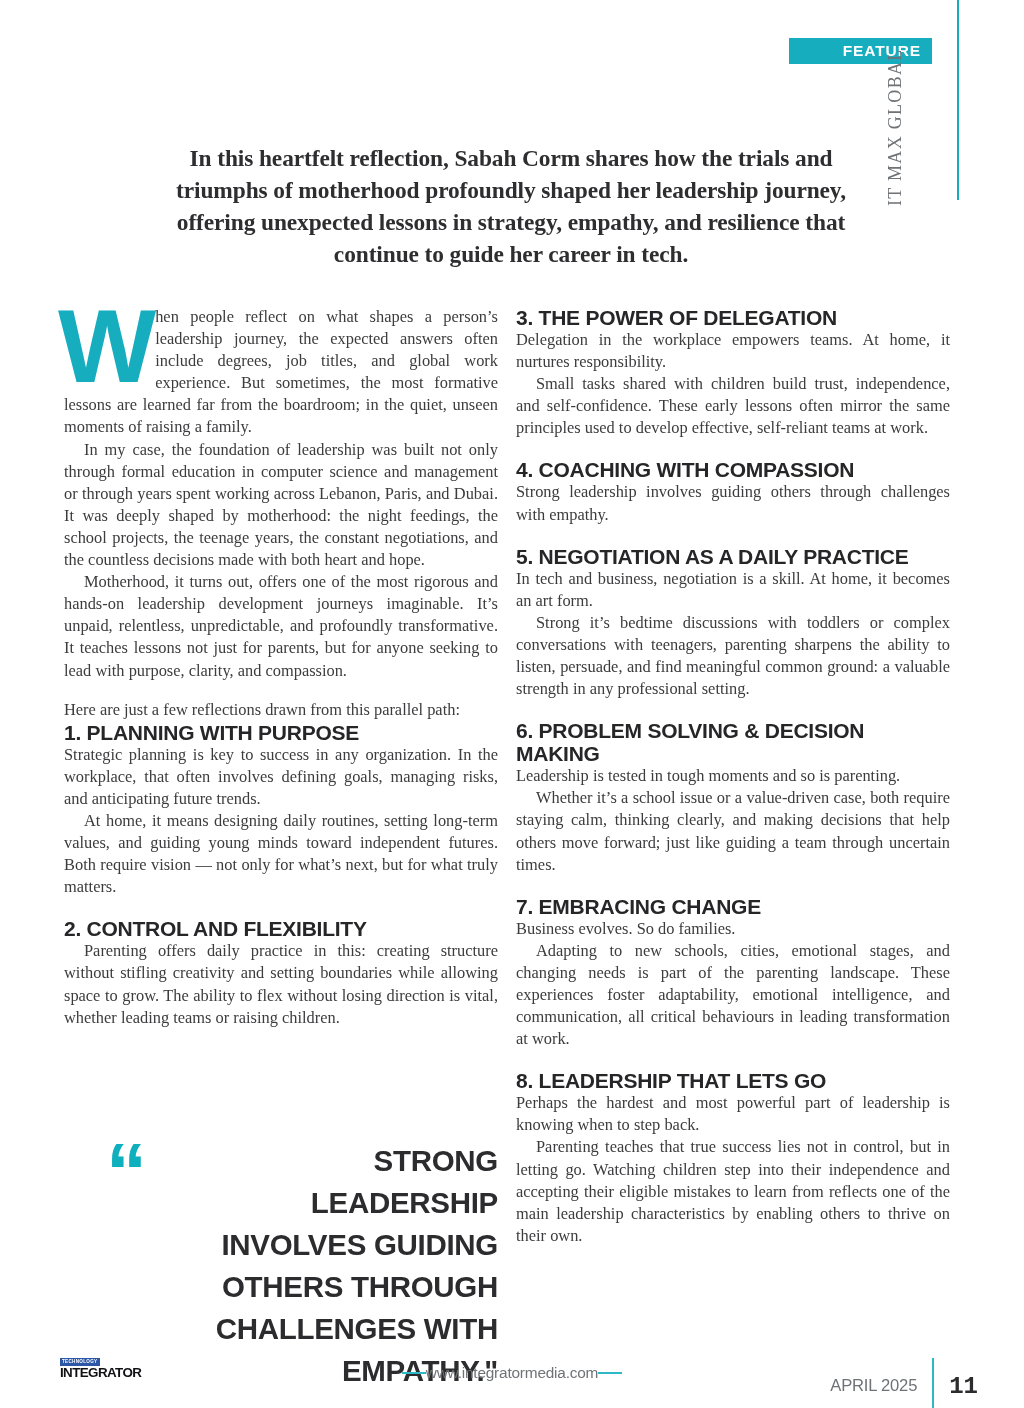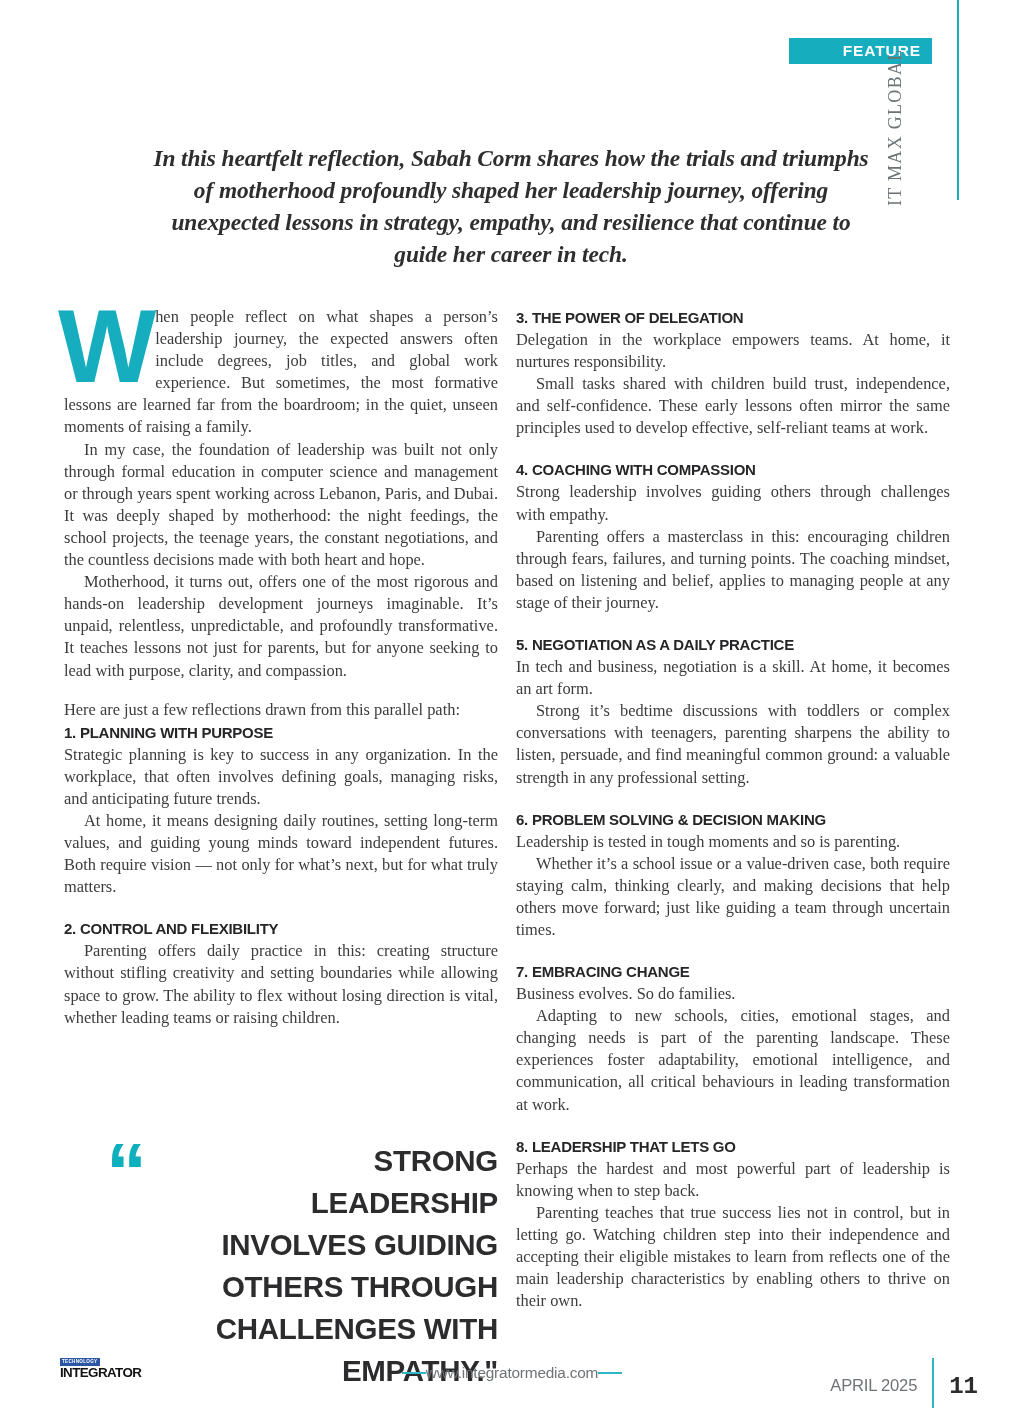--- a/index.html
+++ b/index.html
@@ -65,21 +65,20 @@
   }
 
   
   .standfirst {
     position: absolute;
     left: 150px;
     top: 142px;
     width: 722px;
     text-align: center;
     font-family: "Liberation Serif", serif;
-    font-style: italic;
     font-weight: bold;
     font-size: 23.4px;
     line-height: 32px;
     color: #2e2e30;
     letter-spacing: -0.1px;
   }
 
   
   .col {
     position: absolute;
@@ -97,21 +96,21 @@
     color: #3c3c3e;
     hyphens: none;
   }
   p.indent { text-indent: 20px; }
   p.noindent { text-indent: 0; }
 
   h2 {
     margin: 0;
     font-family: "Liberation Sans", sans-serif;
     font-weight: bold;
-    font-size: 15px;
+    font-size: 21px;
     line-height: 23px;
     color: #262628;
     letter-spacing: -0.25px;
     text-align: left;
   }
   .sec { margin-top: 19px; }
   .sec-tight { margin-top: 0px; }
   .gap { margin-top: 17px; }
 
   
@@ -275,21 +274,20 @@
   <p class="pq-text">STRONG LEADERSHIP INVOLVES GUIDING OTHERS THROUGH CHALLENGES WITH EMPATHY."</p>
 </div>
 
 <div class="col col-right">
   <h2 class="sec-tight">3. THE POWER OF DELEGATION</h2>
   <p class="noindent">Delegation in the workplace empowers teams. At home, it nurtures responsibility.</p>
   <p class="indent">Small tasks shared with children build trust, independence, and self-confidence. These early lessons often mirror the same principles used to develop effective, self-reliant teams at work.</p>
 
   <h2 class="sec">4. COACHING WITH COMPASSION</h2>
   <p class="noindent">Strong leadership involves guiding others through challenges with empathy.</p>
-  <p class="indent">Parenting offers a masterclass in this: encouraging children through fears, failures, and turning points. The coaching mindset, based on listening and belief, applies to managing people at any stage of their journey.</p>
 
   <h2 class="sec">5. NEGOTIATION AS A DAILY PRACTICE</h2>
   <p class="noindent">In tech and business, negotiation is a skill. At home, it becomes an art form.</p>
   <p class="indent">Strong it’s bedtime discussions with toddlers or complex conversations with teenagers, parenting sharpens the ability to listen, persuade, and find meaningful common ground: a valuable strength in any professional setting.</p>
 
   <h2 class="sec">6. PROBLEM SOLVING &amp; DECISION MAKING</h2>
   <p class="noindent">Leadership is tested in tough moments and so is parenting.</p>
   <p class="indent">Whether it’s a school issue or a value-driven case, both require staying calm, thinking clearly, and making decisions that help others move forward; just like guiding a team through uncertain times.</p>
 
   <h2 class="sec">7. EMBRACING CHANGE</h2>

